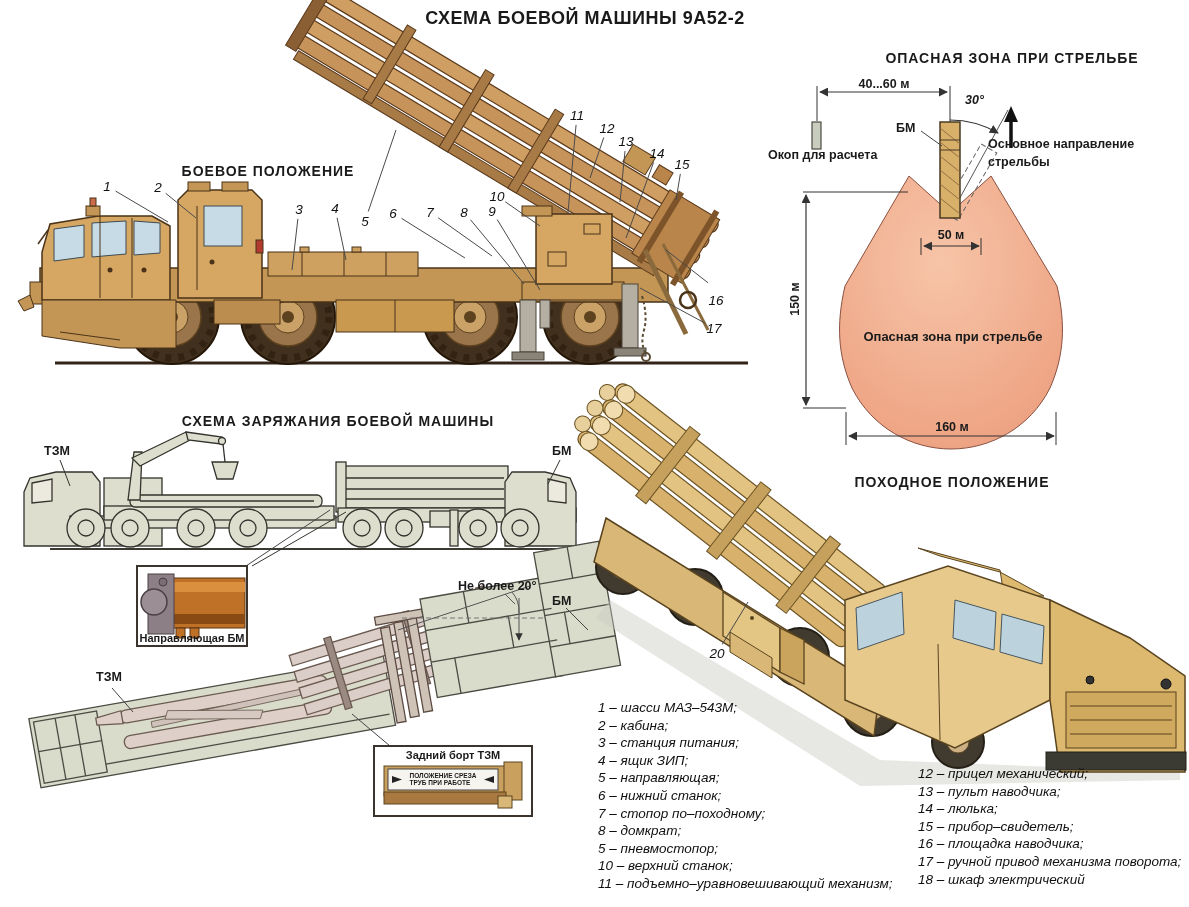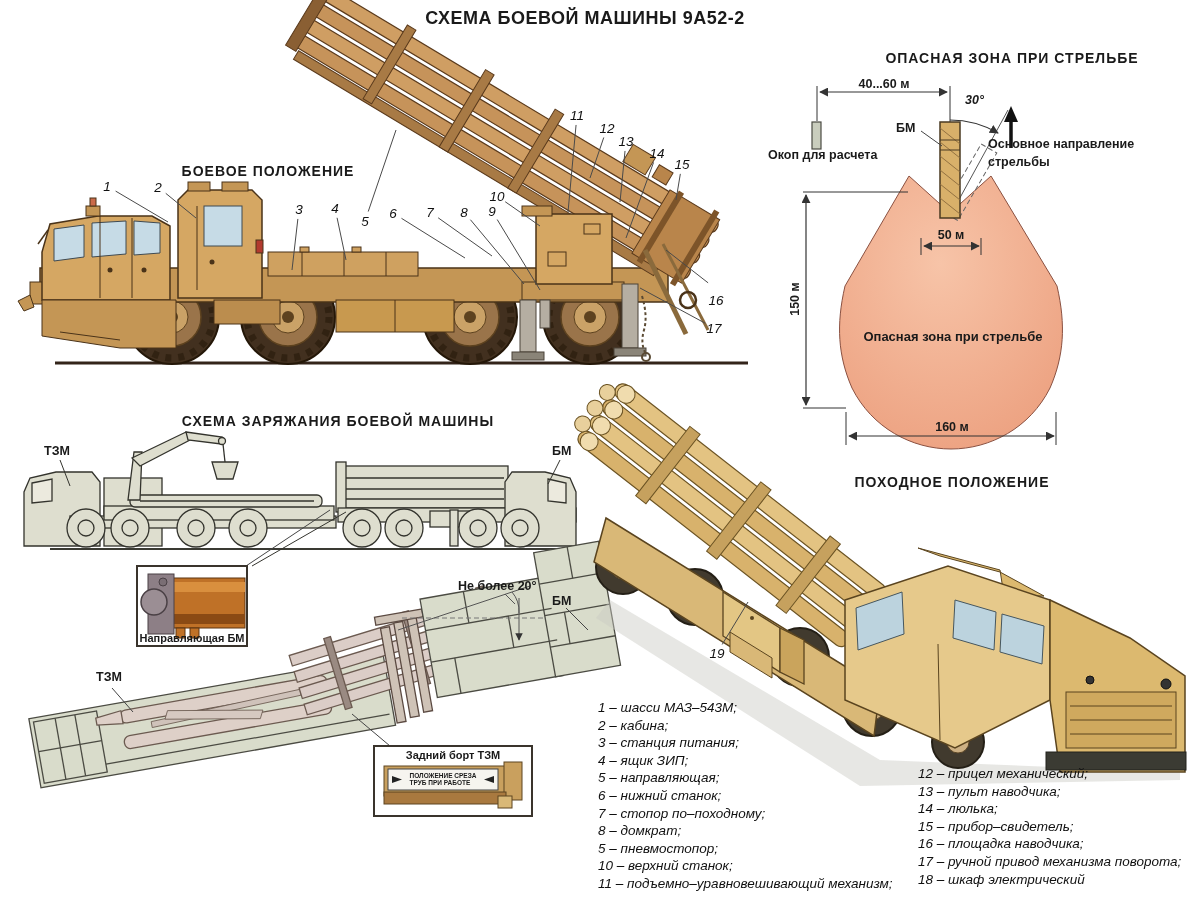--- a/index.html
+++ b/index.html
@@ -452,21 +452,21 @@
       <div class="callout" style="left: 464px; top: 212px;">8</div>
       <div class="callout" style="left: 492px; top: 211px;">9</div>
       <div class="callout" style="left: 497px; top: 196px;">10</div>
       <div class="callout" style="left: 577px; top: 115px;">11</div>
       <div class="callout" style="left: 607px; top: 128px;">12</div>
       <div class="callout" style="left: 626px; top: 141px;">13</div>
       <div class="callout" style="left: 657px; top: 153px;">14</div>
       <div class="callout" style="left: 682px; top: 164px;">15</div>
       <div class="callout" style="left: 716px; top: 300px;">16</div>
       <div class="callout" style="left: 714px; top: 328px;">17</div>
-      <div class="callout" style="left: 717px; top: 653px;">19</div>
+      <div class="callout" style="left: 717px; top: 653px;">20</div>
     </div>
 
 <div class="legend" id="legend-col1" style="left:598px;top:699px;">
       <div class="legend-item">1 – шасси  МАЗ–543М;</div>
       <div class="legend-item">2 – кабина;</div>
       <div class="legend-item">3 – станция питания;</div>
       <div class="legend-item">4 – ящик  ЗИП;</div>
       <div class="legend-item">5 – направляющая;</div>
       <div class="legend-item">6 – нижний станок;</div>
       <div class="legend-item">7 – стопор по–походному;</div>

